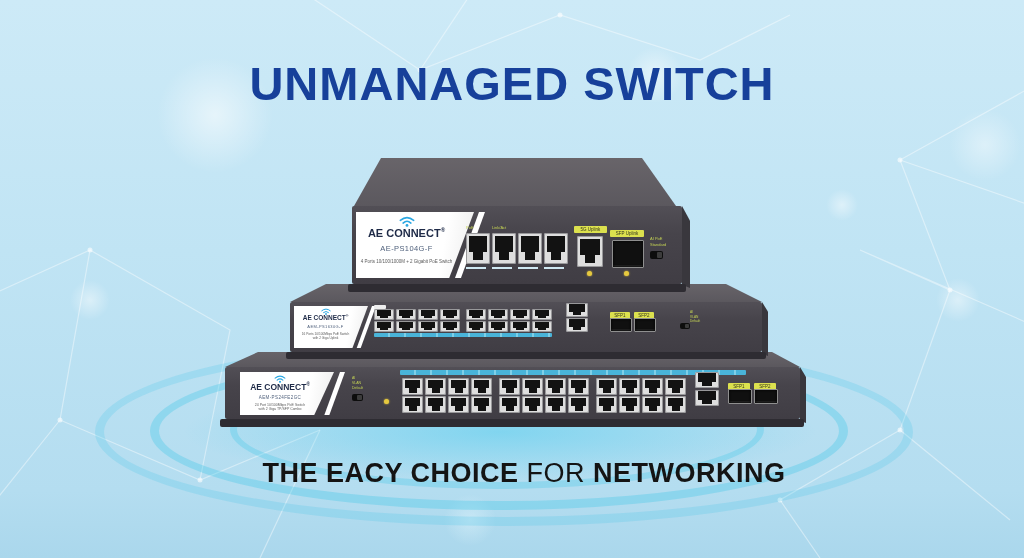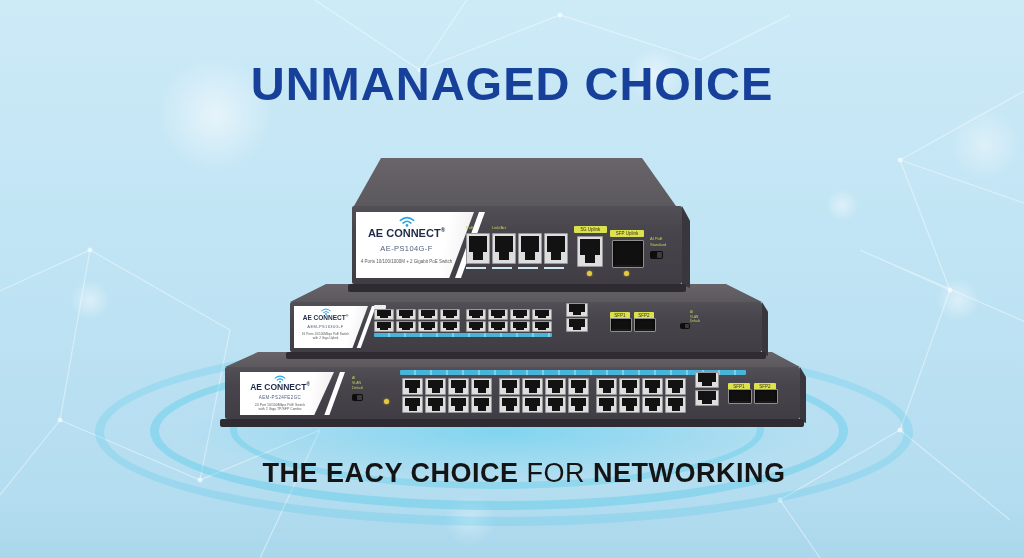--- a/index.html
+++ b/index.html
@@ -99,21 +99,21 @@
         <circle cx="900" cy="430" r="2.5"></circle>
       <circle cx="780" cy="500" r="2.5"></circle>
     </g>
   </svg>
 
   <div class="ring r1"></div>
   <div class="ring r2"></div>
   <div class="ring r3"></div>
   <div class="glow"></div>
 
-  <h1 class="title">UNMANAGED CHOICE</h1>
+  <h1 class="title">UNMANAGED SWITCH</h1>
 
   <div class="sw sw-bot">
     <div class="topface" style="left:0;top:0;width:592px;height:19px;clip-path:polygon(40px 4px,554px 4px,582px 19px,7px 19px);"></div>
     <div class="front" style="left:7px;top:19px;width:575px;height:52px;"></div>
     <div class="side" style="left:582px;top:19px;width:6px;height:56px;clip-path:polygon(0 0,100% 18%,100% 100%,0 96%);"></div>
     <div class="lip" style="left:2px;top:71px;width:584px;height:8px;"></div>
 
     <div class="label" style="left:22px;top:24px;width:94px;height:43px;clip-path:polygon(0 0,100% 0,79% 100%,0 100%);padding:3px 16px 0 2px;">
       <svg class="wifi" width="14" height="8" viewBox="0 0 24 14">
         <path d="M7,9 Q12,4.5 17,9" stroke="#2aa7e2" stroke-width="2" fill="none" stroke-linecap="round"></path>

